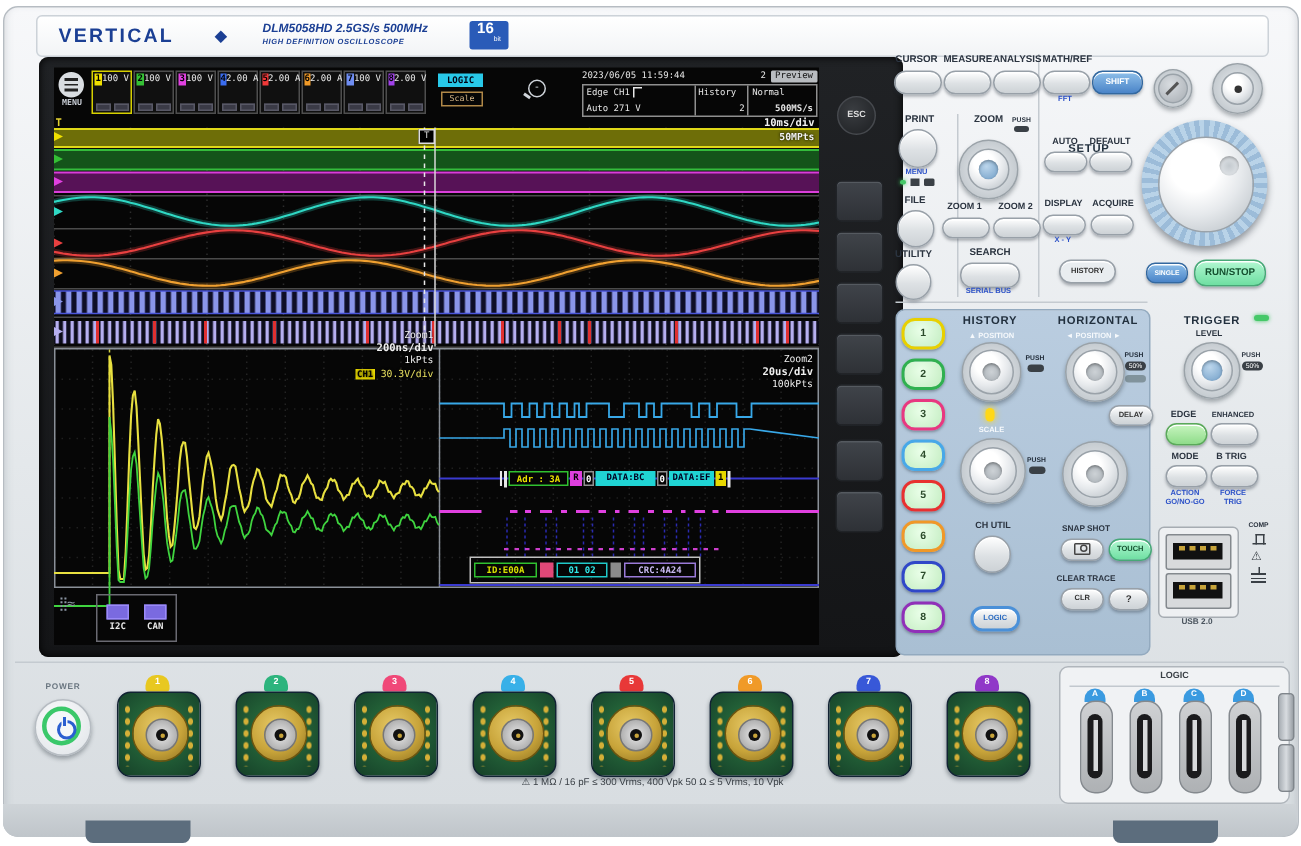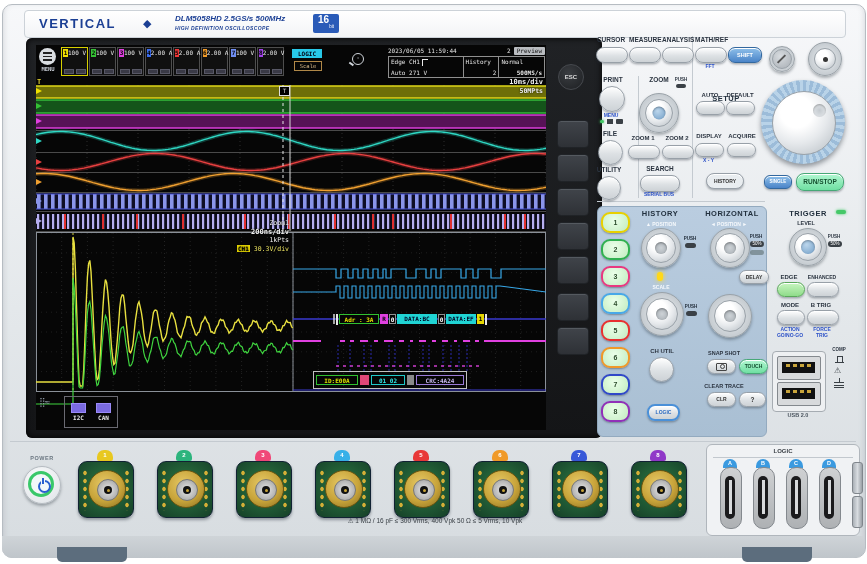--- a/index.html
+++ b/index.html
@@ -394,20 +394,25 @@
   <div class="tb-lbl" style="top:42px;font-size:6.5px">50MPts</div>
   <div class="tmark">T</div>
   <div class="tcur">T</div>
 
   <div class="zlab" style="right:257px;top:174px;width:110px">
     <div>Zoom1</div>
     <b>200ns/div</b>
     <div>1kPts</div>
     <div><span class="ch1b">CH1</span> <span class="yel">30.3V/div</span></div>
   </div>
+  <div class="zlab" style="right:4px;top:190px;width:90px">
+    <div>Zoom2</div>
+    <b>20us/div</b>
+    <div>100kPts</div>
+  </div>
 
   <div id="i2c-row">
     <i class="tick"></i>
     <span class="dk bx-adr">Adr : 3A</span>
     <span class="dk bx-m">R</span>
     <span class="dk bx-s">0</span>
     <span class="dk bx-c">DATA:BC</span>
     <span class="dk bx-s">0</span>
     <span class="dk bx-c2">DATA:EF</span>
     <span class="dk bx-y">1</span>

